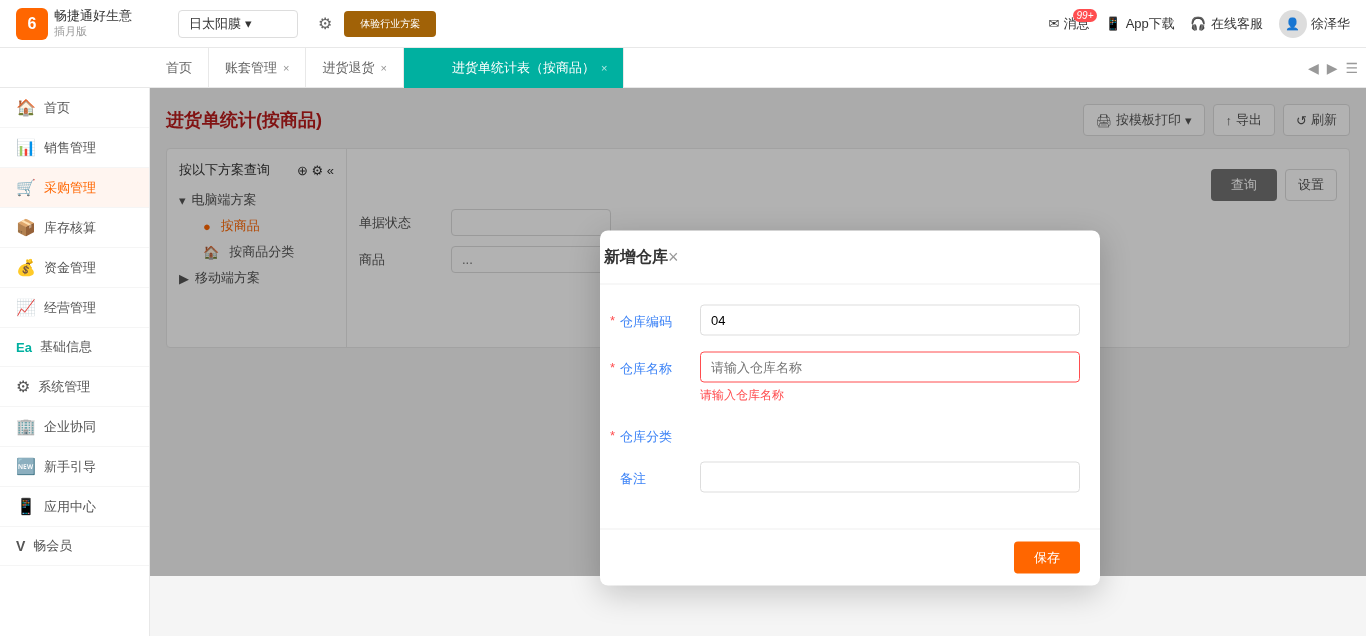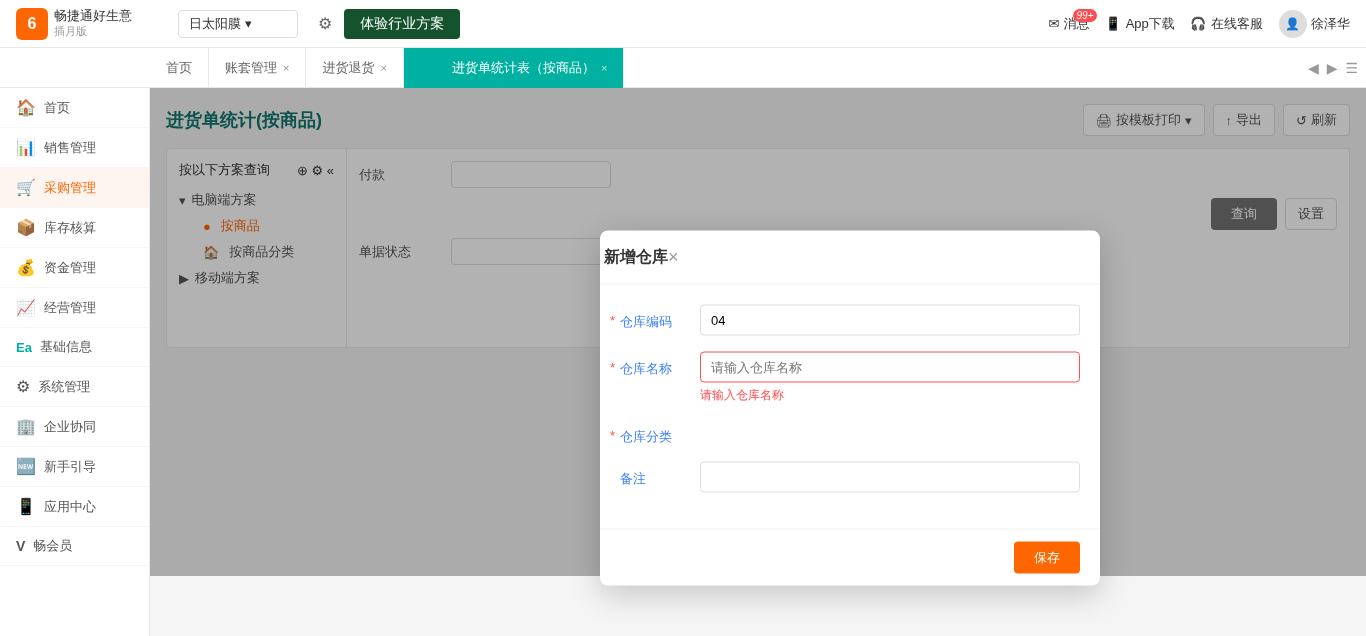--- a/index.html
+++ b/index.html
@@ -21,22 +21,22 @@
       justify-content: center; color: white; font-weight: bold; font-size: 16px;
     }
     .logo-text { font-size: 13px; color: #333; line-height: 1.2; }
     .logo-sub { font-size: 11px; color: #999; }
     .store-selector {
       display: flex; align-items: center; gap: 4px;
       border: 1px solid #ddd; border-radius: 4px; padding: 4px 10px;
       font-size: 13px; color: #333; cursor: pointer; min-width: 120px;
     }
     .try-btn {
-      background: #14532d; color: white; border: none;
-      padding: 6px 16px; border-radius: 4px; font-size: 14px; cursor: pointer;
+      background: #a16207; color: white; border: none;
+      padding: 6px 16px; border-radius: 4px; font-size: 10px; cursor: pointer;
     }
     .header-right {
       margin-left: auto; display: flex; align-items: center; gap: 16px;
     }
     .header-icon-item {
       display: flex; align-items: center; gap: 4px;
       font-size: 13px; color: #333; cursor: pointer; position: relative;
     }
     .badge {
       background: #ff4d4f; color: white; font-size: 10px;
@@ -79,21 +79,21 @@
       display: flex; align-items: center; gap: 8px;
       padding: 10px 16px; font-size: 13px; color: #555;
       cursor: pointer; border-bottom: 1px solid #f5f5f5;
     }
     .sidebar-item.active { background: #fff5f0; color: #ff6600; }
     .sidebar-item .icon { font-size: 16px; }
 
     
     .content { flex: 1; background: #f5f5f5; padding: 16px; overflow: hidden; position: relative; }
     .content-header { display: flex; align-items: center; justify-content: space-between; margin-bottom: 12px; }
-    .page-title { font-size: 18px; font-weight: bold; color: #0f766e; }
+    .page-title { font-size: 18px; font-weight: bold; color: #b91c1c; }
     .content-actions { display: flex; align-items: center; gap: 8px; }
     .action-btn {
       display: flex; align-items: center; gap: 4px;
       padding: 6px 12px; border: 1px solid #ddd; border-radius: 4px;
       font-size: 13px; color: #555; cursor: pointer; background: #fff;
     }
     .query-btn {
       background: #737373; color: white; border: none;
       padding: 6px 20px; border-radius: 4px; font-size: 13px; cursor: pointer;
     }
@@ -350,31 +350,31 @@
         <div class="scheme-item" style="padding-left:24px;">
           <span style="color:#999;margin-right:4px;">🏠</span>
           <span>按商品分类</span>
         </div>
         <div class="scheme-item">
           <span>▶</span>
           <span>移动端方案</span>
         </div>
       </div>
       <div class="filter-content">
-        <div class="filter-row">
-          <span class="filter-label">付款</span>
-          <select class="filter-select"></select>
-        </div>
         <div style="display:flex; justify-content:flex-end; gap:8px; margin-top:8px;">
           <button class="query-btn">查询</button>
           <button class="action-btn">设置</button>
         </div>
         <div class="filter-row" style="margin-top:8px;">
           <span class="filter-label">单据状态</span>
           <select class="filter-select"></select>
+        </div>
+        <div class="filter-row">
+          <span class="filter-label">商品</span>
+          <input class="filter-input" type="text" placeholder="..." style="">
         </div>
       </div>
     </div>
 
     <div class="overlay"></div>
 
     <div class="dialog" style="top:320px; left:700px; transform:translate(-50%,-50%);">
       <div class="dialog-header">
         <span class="dialog-title">新增仓库</span>
         <span class="dialog-close">×</span>

